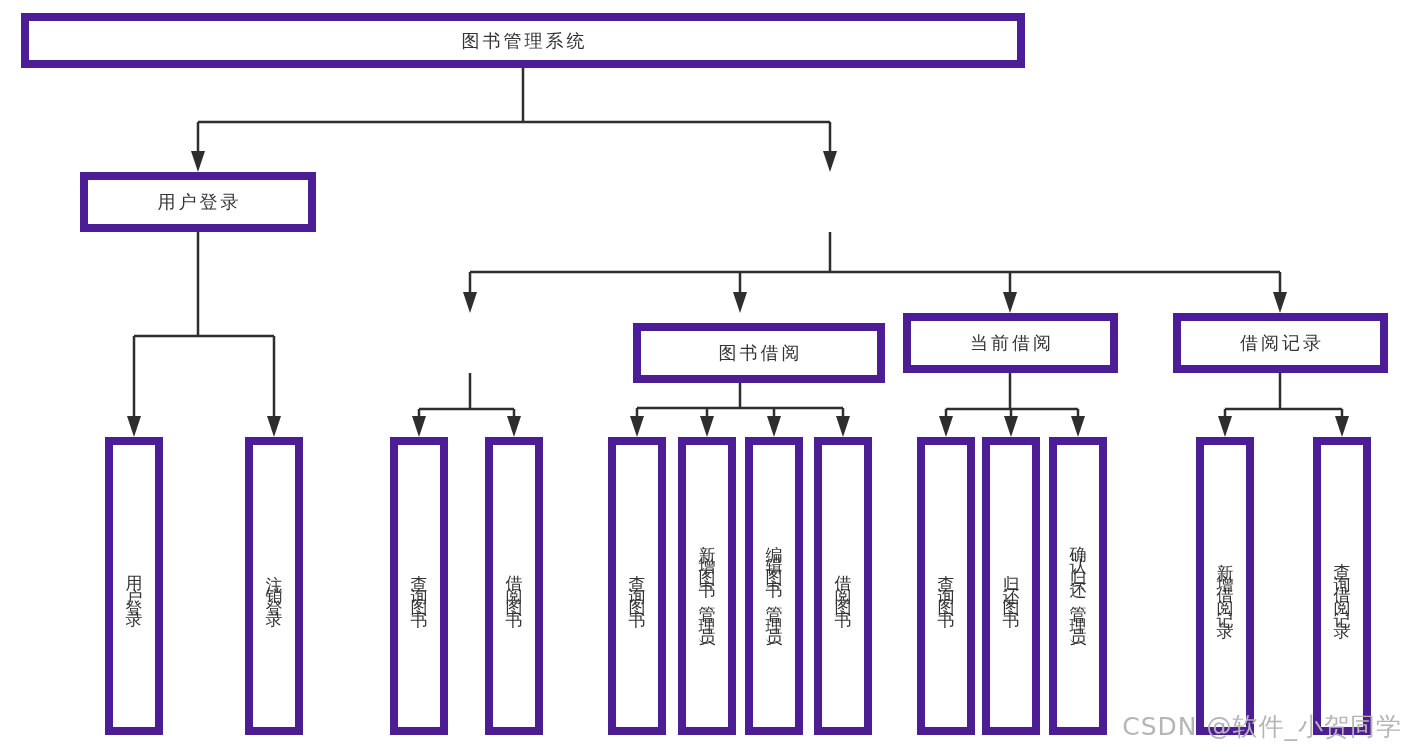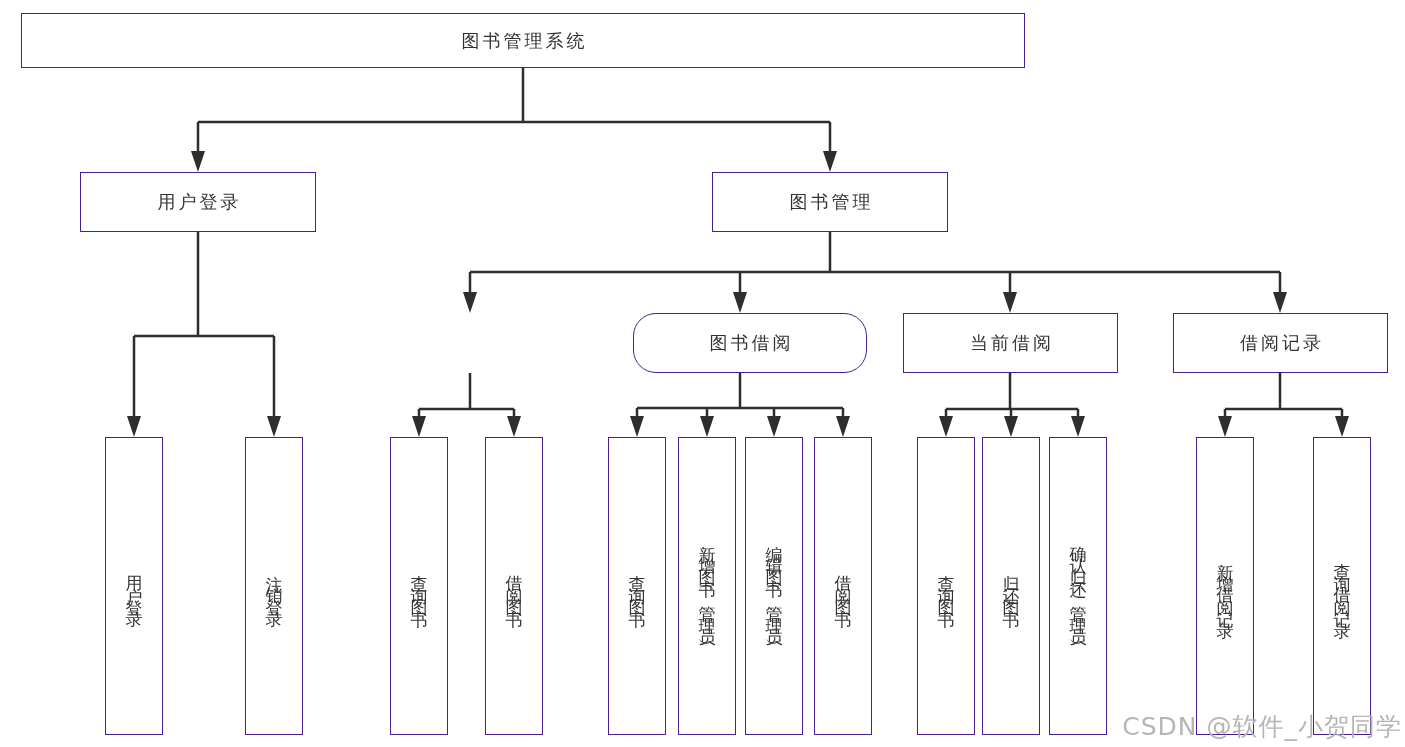--- a/index.html
+++ b/index.html
@@ -17,21 +17,21 @@
   }
   #connectors {
     position: absolute;
     left: 0; top: 0;
     width: 1405px;
     height: 747px;
   }
   .node {
     position: absolute;
     box-sizing: border-box;
-    border: 1px solid #4c1d95;
+    border: 8px solid #4c1d95;
     background: #ffffff;
     color: #333333;
     display: flex;
     align-items: center;
     justify-content: center;
     text-align: center;
   }
   .hbox {
     font-size: 18px;
     letter-spacing: 3px;
@@ -44,21 +44,21 @@
     letter-spacing: 12px;
     line-height: 1;
   }
   
   .n-root  { left: 21px;   top: 13px;  width: 1004px; height: 55px; }
   
   .n-l2a   { left: 80px;   top: 172px; width: 236px;  height: 60px; }
   .n-l2b   { left: 712px;  top: 172px; width: 236px;  height: 60px; }
   
   .n-l3a   { left: 363px;  top: 313px; width: 215px;  height: 60px; }
-  .n-l3b   { left: 633px;  top: 313px; width: 234px;  height: 60px; border-radius: 23px; }
+  .n-l3b   { left: 633px;  top: 323px; width: 252px;  height: 60px; }
   .n-l3c   { left: 903px;  top: 313px; width: 215px;  height: 60px; }
   .n-l3d   { left: 1173px; top: 313px; width: 215px;  height: 60px; }
   
   .leaf    { top: 437px; width: 58px; height: 298px; }
   .n-u1 { left: 105px; }
   .n-u2 { left: 245px; }
   .n-nb1 { left: 390px; }
   .n-nb2 { left: 485px; }
   .n-bw1 { left: 608px; }
   .n-bw2 { left: 678px; }
@@ -124,21 +124,20 @@
       <polygon points="1004,416 1018,416 1011,437"></polygon>
       <polygon points="1071,416 1085,416 1078,437"></polygon>
       <polygon points="1218,416 1232,416 1225,437"></polygon>
       <polygon points="1335,416 1349,416 1342,437"></polygon>
     </g>
   </svg>
 
   <div class="node hbox n-root">图书管理系统</div>
 
   <div class="node hbox n-l2a">用户登录</div>
-  <div class="node hbox n-l2b">图书管理</div>
 
   <div class="node hbox n-l3b">图书借阅</div>
   <div class="node hbox n-l3c">当前借阅</div>
   <div class="node hbox n-l3d">借阅记录</div>
 
   <div class="node vbox leaf n-u1">用户登录</div>
   <div class="node vbox leaf n-u2">注销登录</div>
 
   <div class="node vbox leaf n-nb1">查询图书</div>
   <div class="node vbox leaf n-nb2">借阅图书</div>

